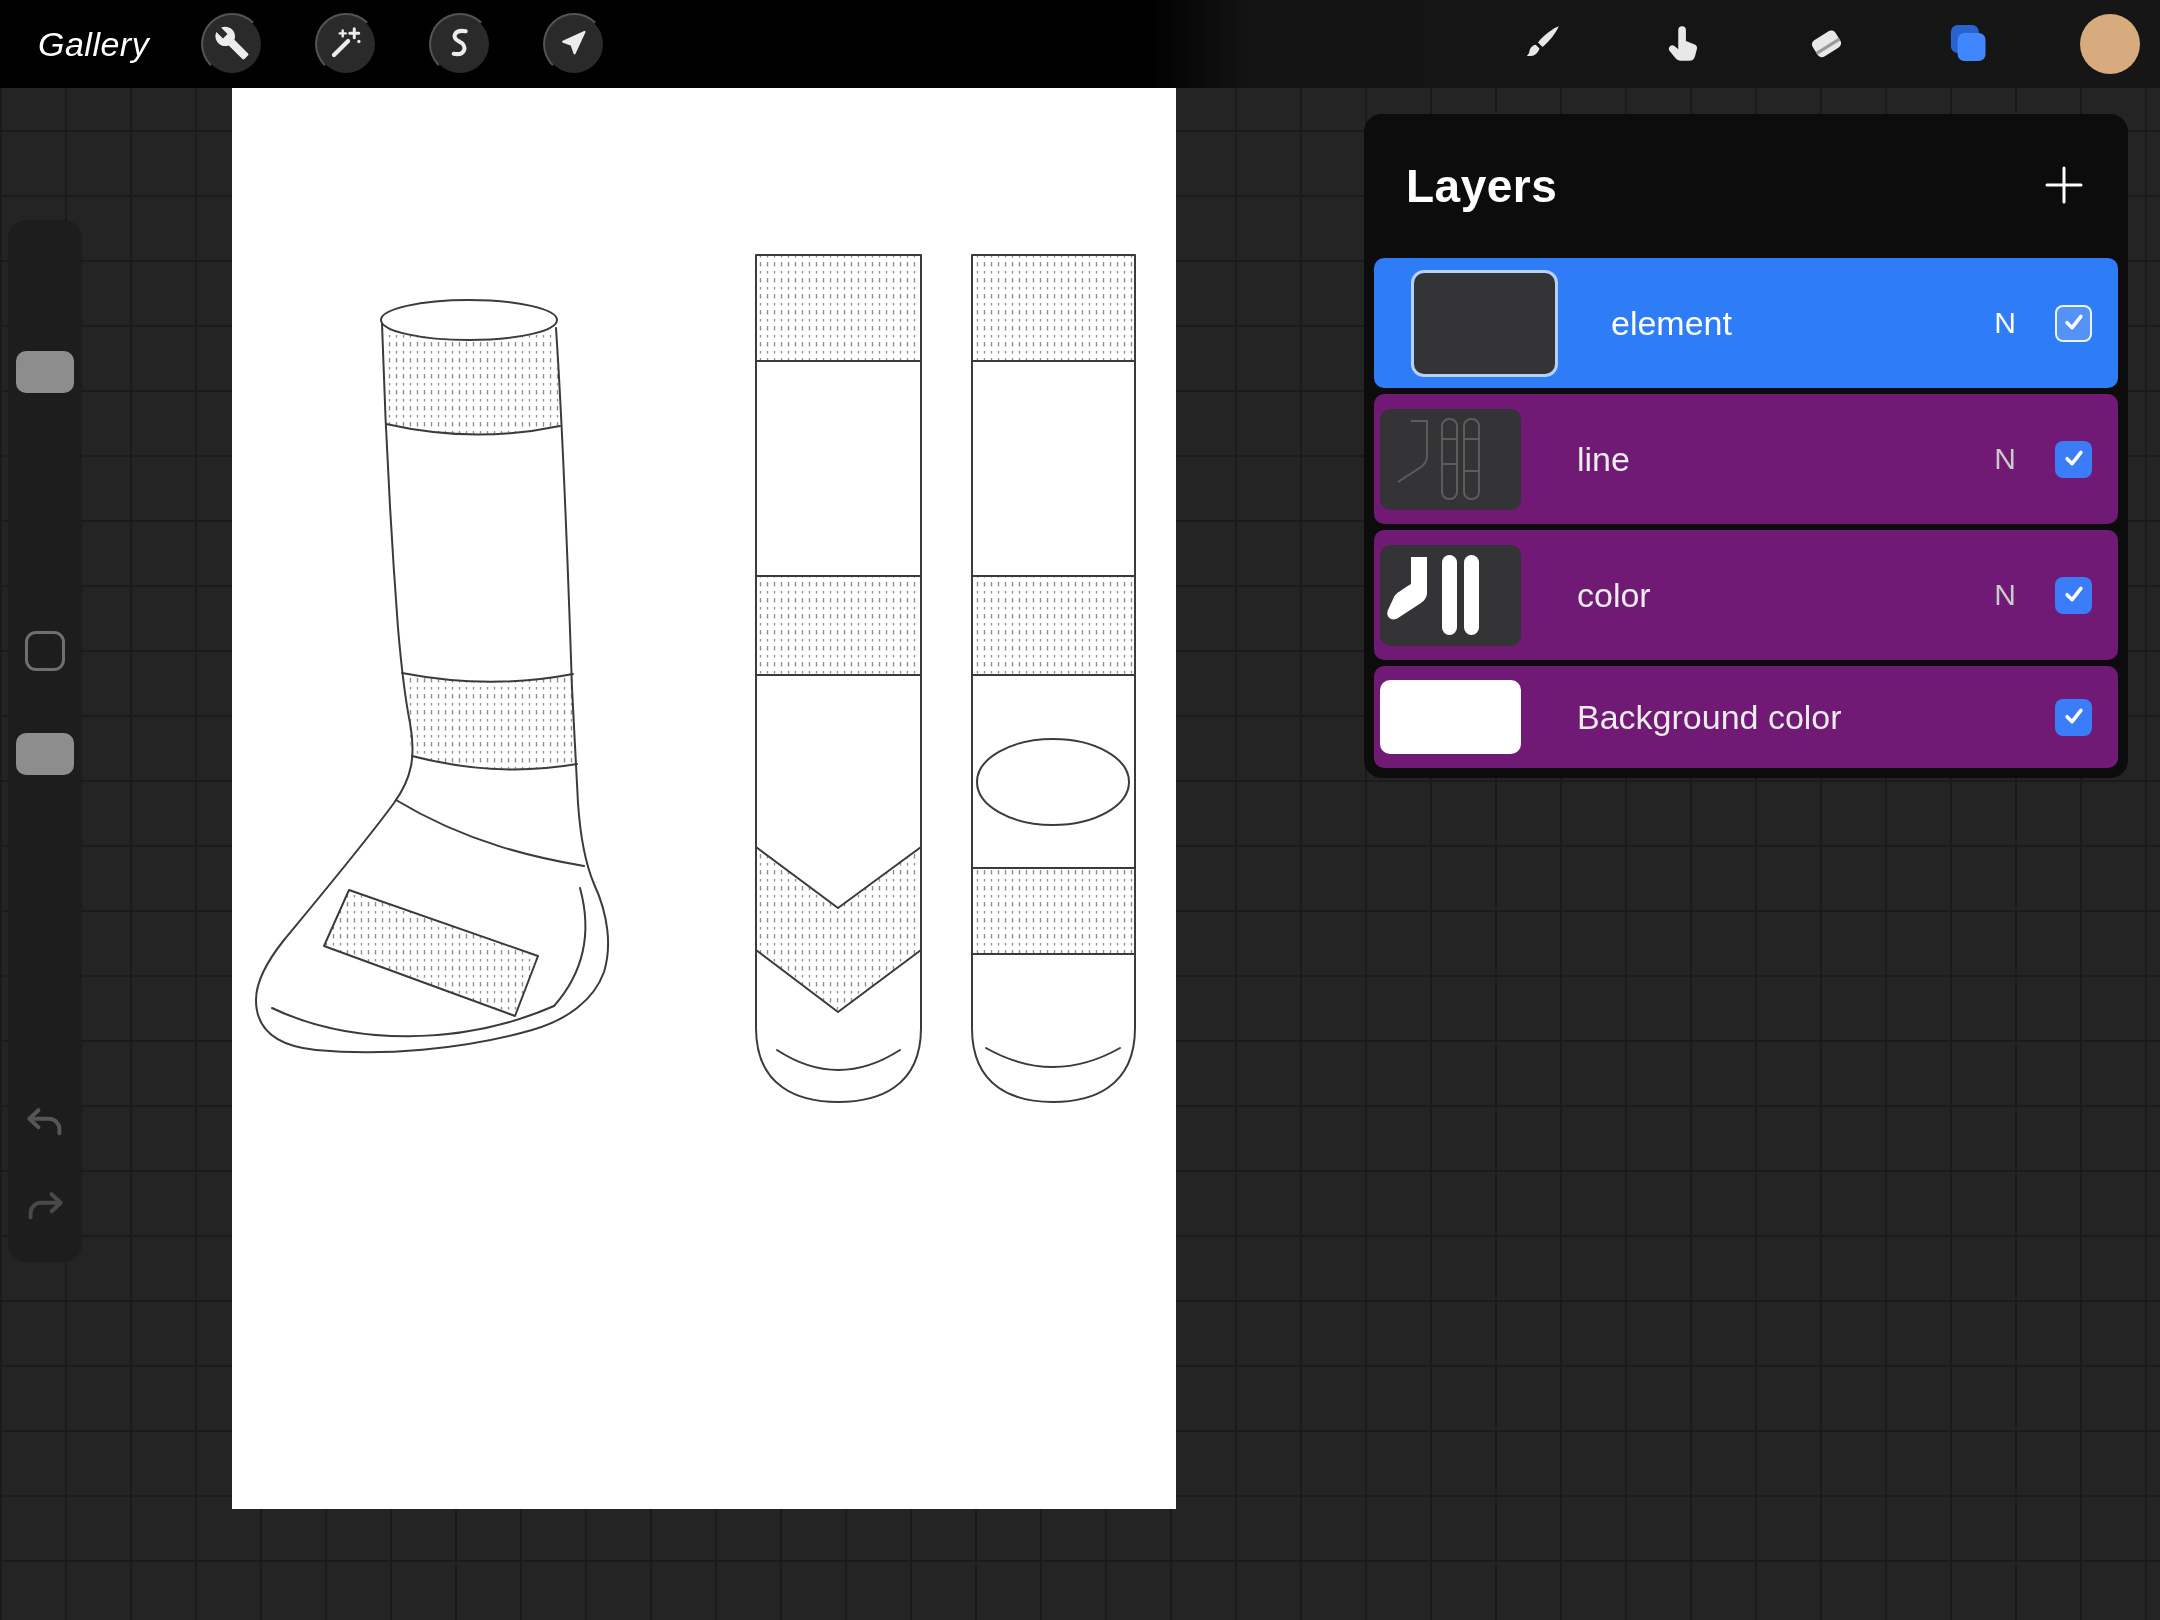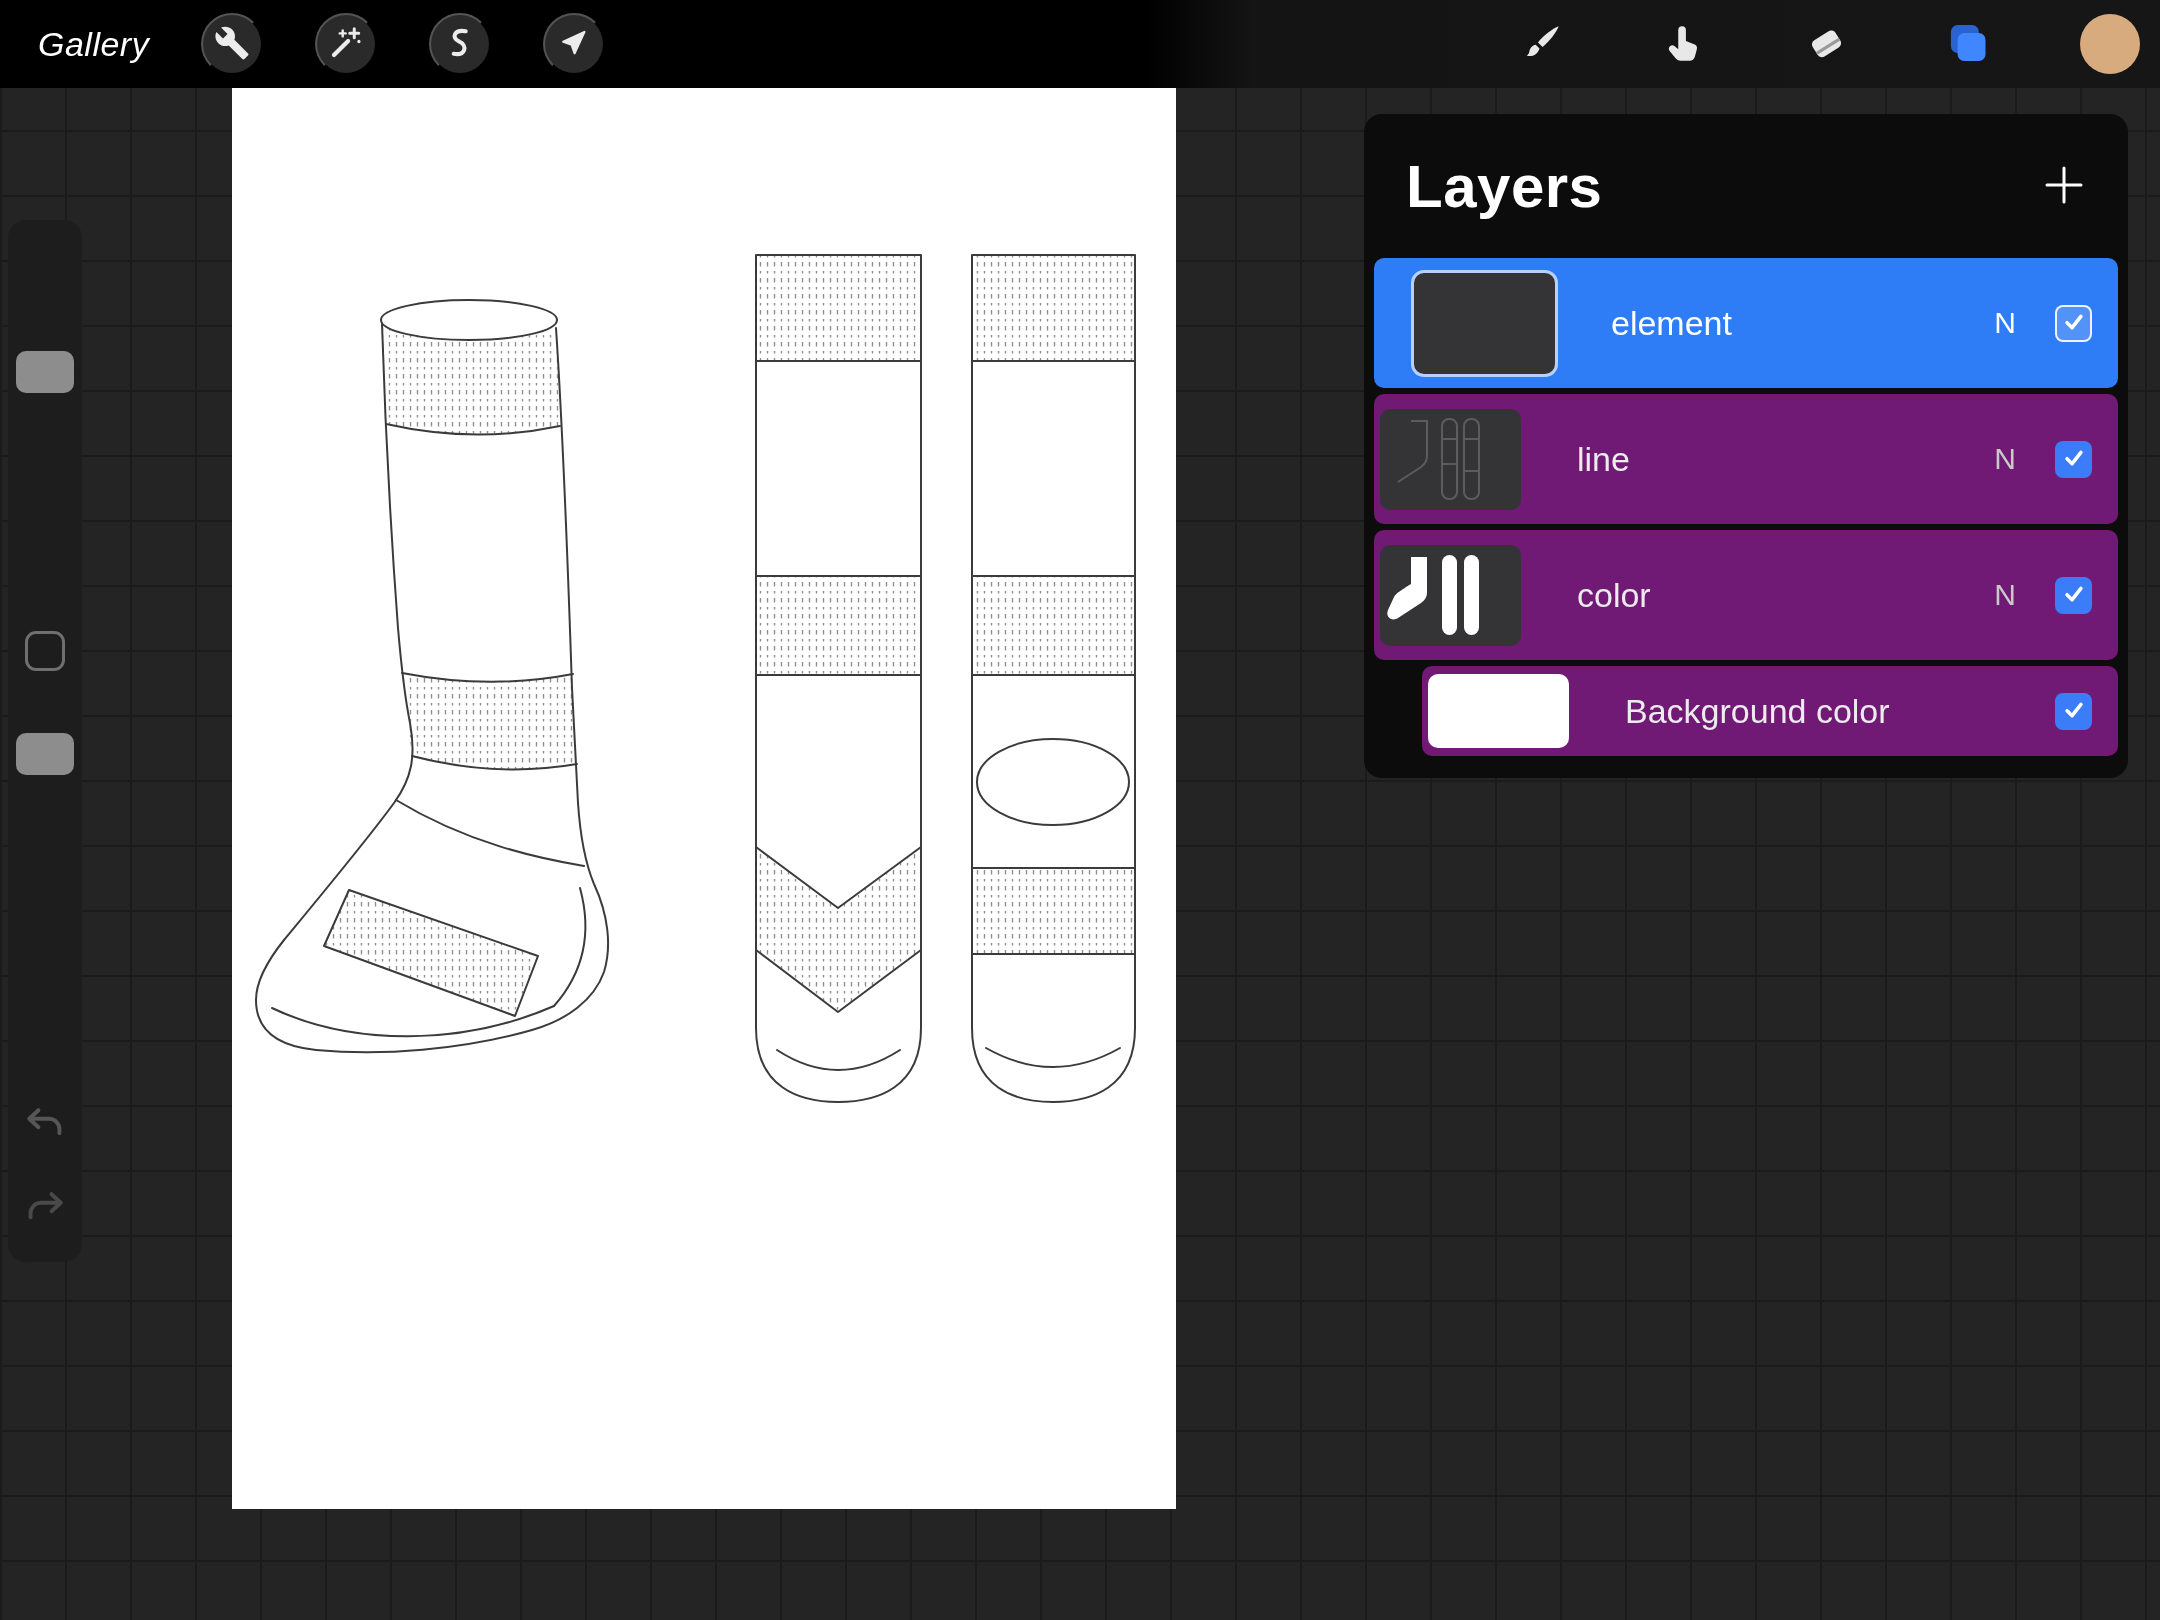--- a/index.html
+++ b/index.html
@@ -42,28 +42,28 @@
 
   
   .canvas { position:absolute; left:232px; top:88px; width:944px; height:1421px;
     background:#fff; z-index:5; }
   .canvas svg { display:block; }
 
   
   .layers-panel { position:absolute; left:1364px; top:114px; width:764px; height:664px;
     background:#0c0c0c; border-radius:18px; z-index:18; padding:0 10px; }
   .panel-header { height:144px; display:flex; align-items:center; padding:0 26px 0 32px; }
-  .panel-title { flex:1; color:#fff; font-size:60px; font-weight:700; letter-spacing:.5px; }
+  .panel-title { flex:1; color:#fff; font-size:46px; font-weight:700; letter-spacing:.5px; }
   .add-layer { width:56px; height:56px; background:transparent; border:none;
     display:flex; align-items:center; justify-content:center; }
 
   .layer-row { display:flex; align-items:center; background:#701a75; border-radius:10px;
     height:130px; padding:0 26px 0 6px; margin-bottom:6px; }
   .layer-row.selected { background:#2e7cf6;padding-left:40px; }
-  .layer-row.bg-row { height:90px;margin-left:48px; }
+  .layer-row.bg-row { height:102px; }
   .thumb { width:141px; height:101px; border-radius:10px; background:#343436; flex:none;
     overflow:hidden; display:flex; align-items:center; justify-content:center; }
   .selected .thumb { box-shadow:0 0 0 3px rgba(255,255,255,.65); }
   .bg-row .thumb { height:74px; background:#fff; }
   .layer-name { font-size:34px; color:#ececec; margin-left:56px; flex:1; white-space:nowrap; }
   .selected .layer-name { color:#fff; }
   .blend-badge { width:72px; font-size:30px; color:#c9c9c9; text-align:center; margin-right:14px;
     background:transparent; border:none; }
   .selected .blend-badge { color:#fff; }
   .checkbox { width:37px; height:37px; border-radius:8px; background:#3b7df8; border:none;

